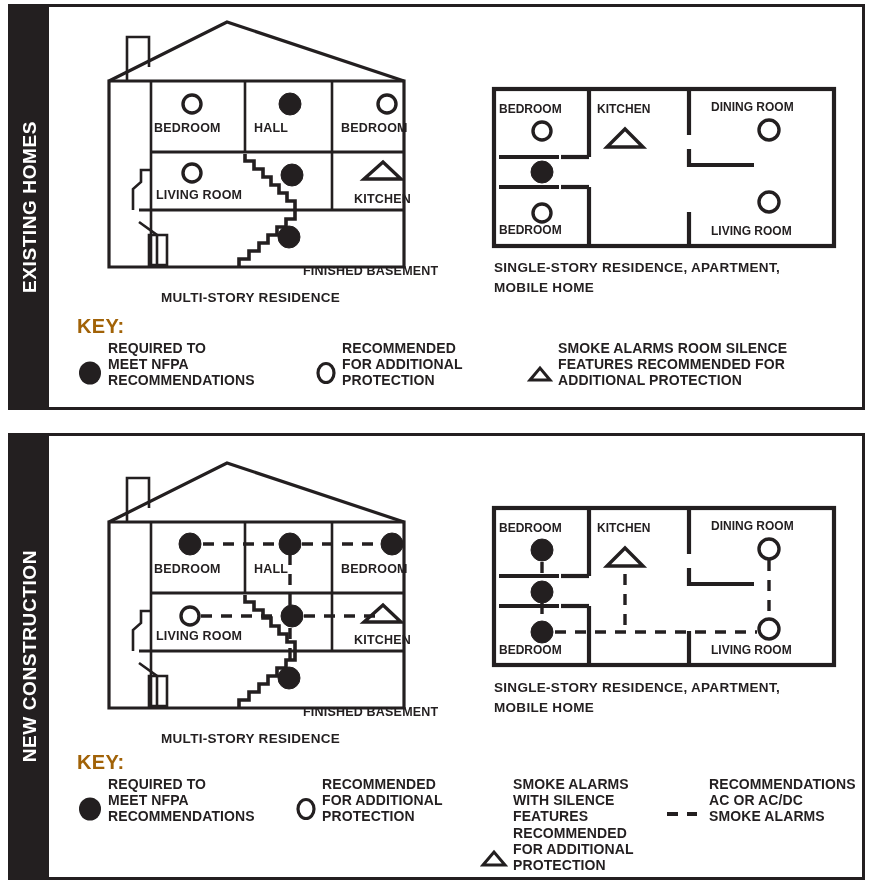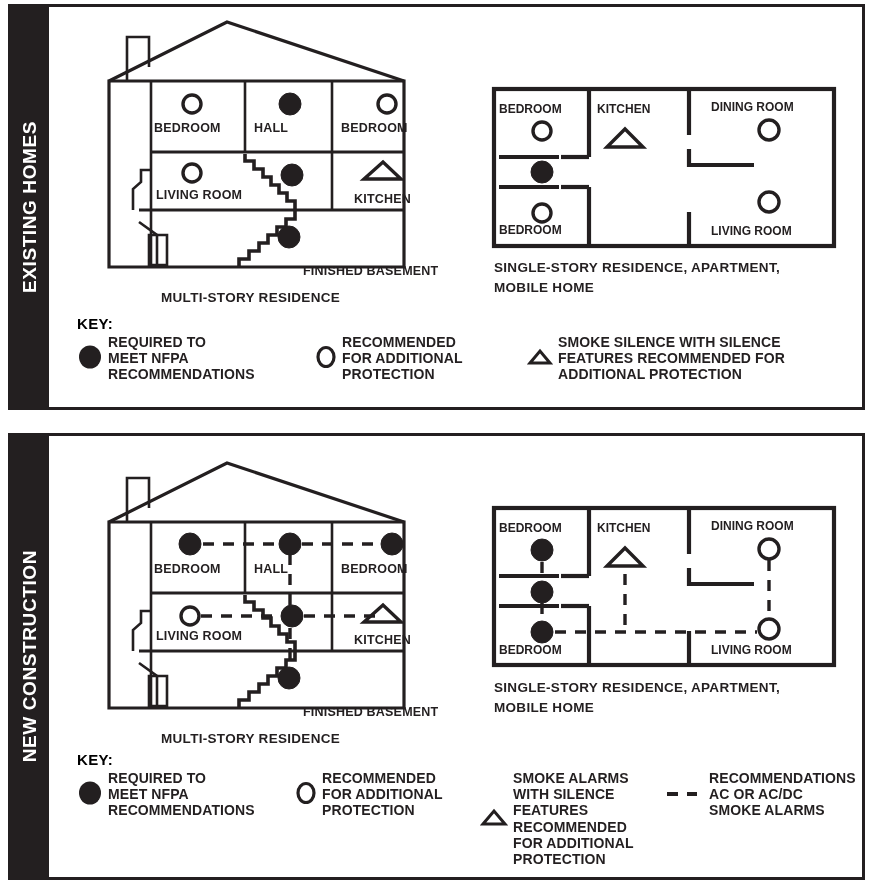--- a/index.html
+++ b/index.html
@@ -97,33 +97,33 @@
   .wall-thin { fill: none; stroke: #231f20; stroke-width: 2.6; }
   .stairs { fill: none; stroke: #231f20; stroke-width: 3.6; stroke-linejoin: miter; }
   .dash { fill: none; stroke: #231f20; stroke-width: 3.4; stroke-dasharray: 11 9; stroke-linecap: butt; }
   .alarm-req { fill: #231f20; stroke: #231f20; stroke-width: 1; }
   .alarm-rec { fill: #ffffff; stroke: #231f20; stroke-width: 3.4; }
   .alarm-tri { fill: none; stroke: #231f20; stroke-width: 3.4; stroke-linejoin: miter; }
 
   
   .key-wrap { position: absolute; }
   .key-title {
-    font-size: 15px;
-    font-weight: bold;
-    color: #000000;
+    font-size: 20px;
+    font-weight: bold;
+    color: #a16207;
     letter-spacing: 0.3px;
     margin: 0 0 2px 0;
   }
   .key-items {
     display: flex;
     align-items: flex-start;
   }
   .key-item {
     display: flex;
-    align-items: center;
+    align-items: flex-end;
     margin-right: 0px;
   }
   .key-sym {
     flex: 0 0 auto;
     margin-right: 5px;
     margin-top: 1px;
   }
   .key-text {
     font-size: 14px;
     font-weight: bold;
@@ -248,21 +248,21 @@
 FOR ADDITIONAL
 PROTECTION</div>
           </div>
 
           <div class="key-item" style="width:320px;">
             <div class="key-sym" style="margin-top:2px;">
               <svg width="26" height="22" viewBox="0 0 26 22">
                   <path d="M 3 17 L 13 5 L 23 17 Z" fill="none" stroke="#231f20" stroke-width="3"></path>
                 </svg>
             </div>
-            <div class="key-text">SMOKE SILENCE WITH SILENCE
+            <div class="key-text">SMOKE ALARMS ROOM SILENCE
 FEATURES RECOMMENDED FOR
 ADDITIONAL PROTECTION</div>
           </div>
 
         </div>
       </div>
 
     </div>
   </div>
 

